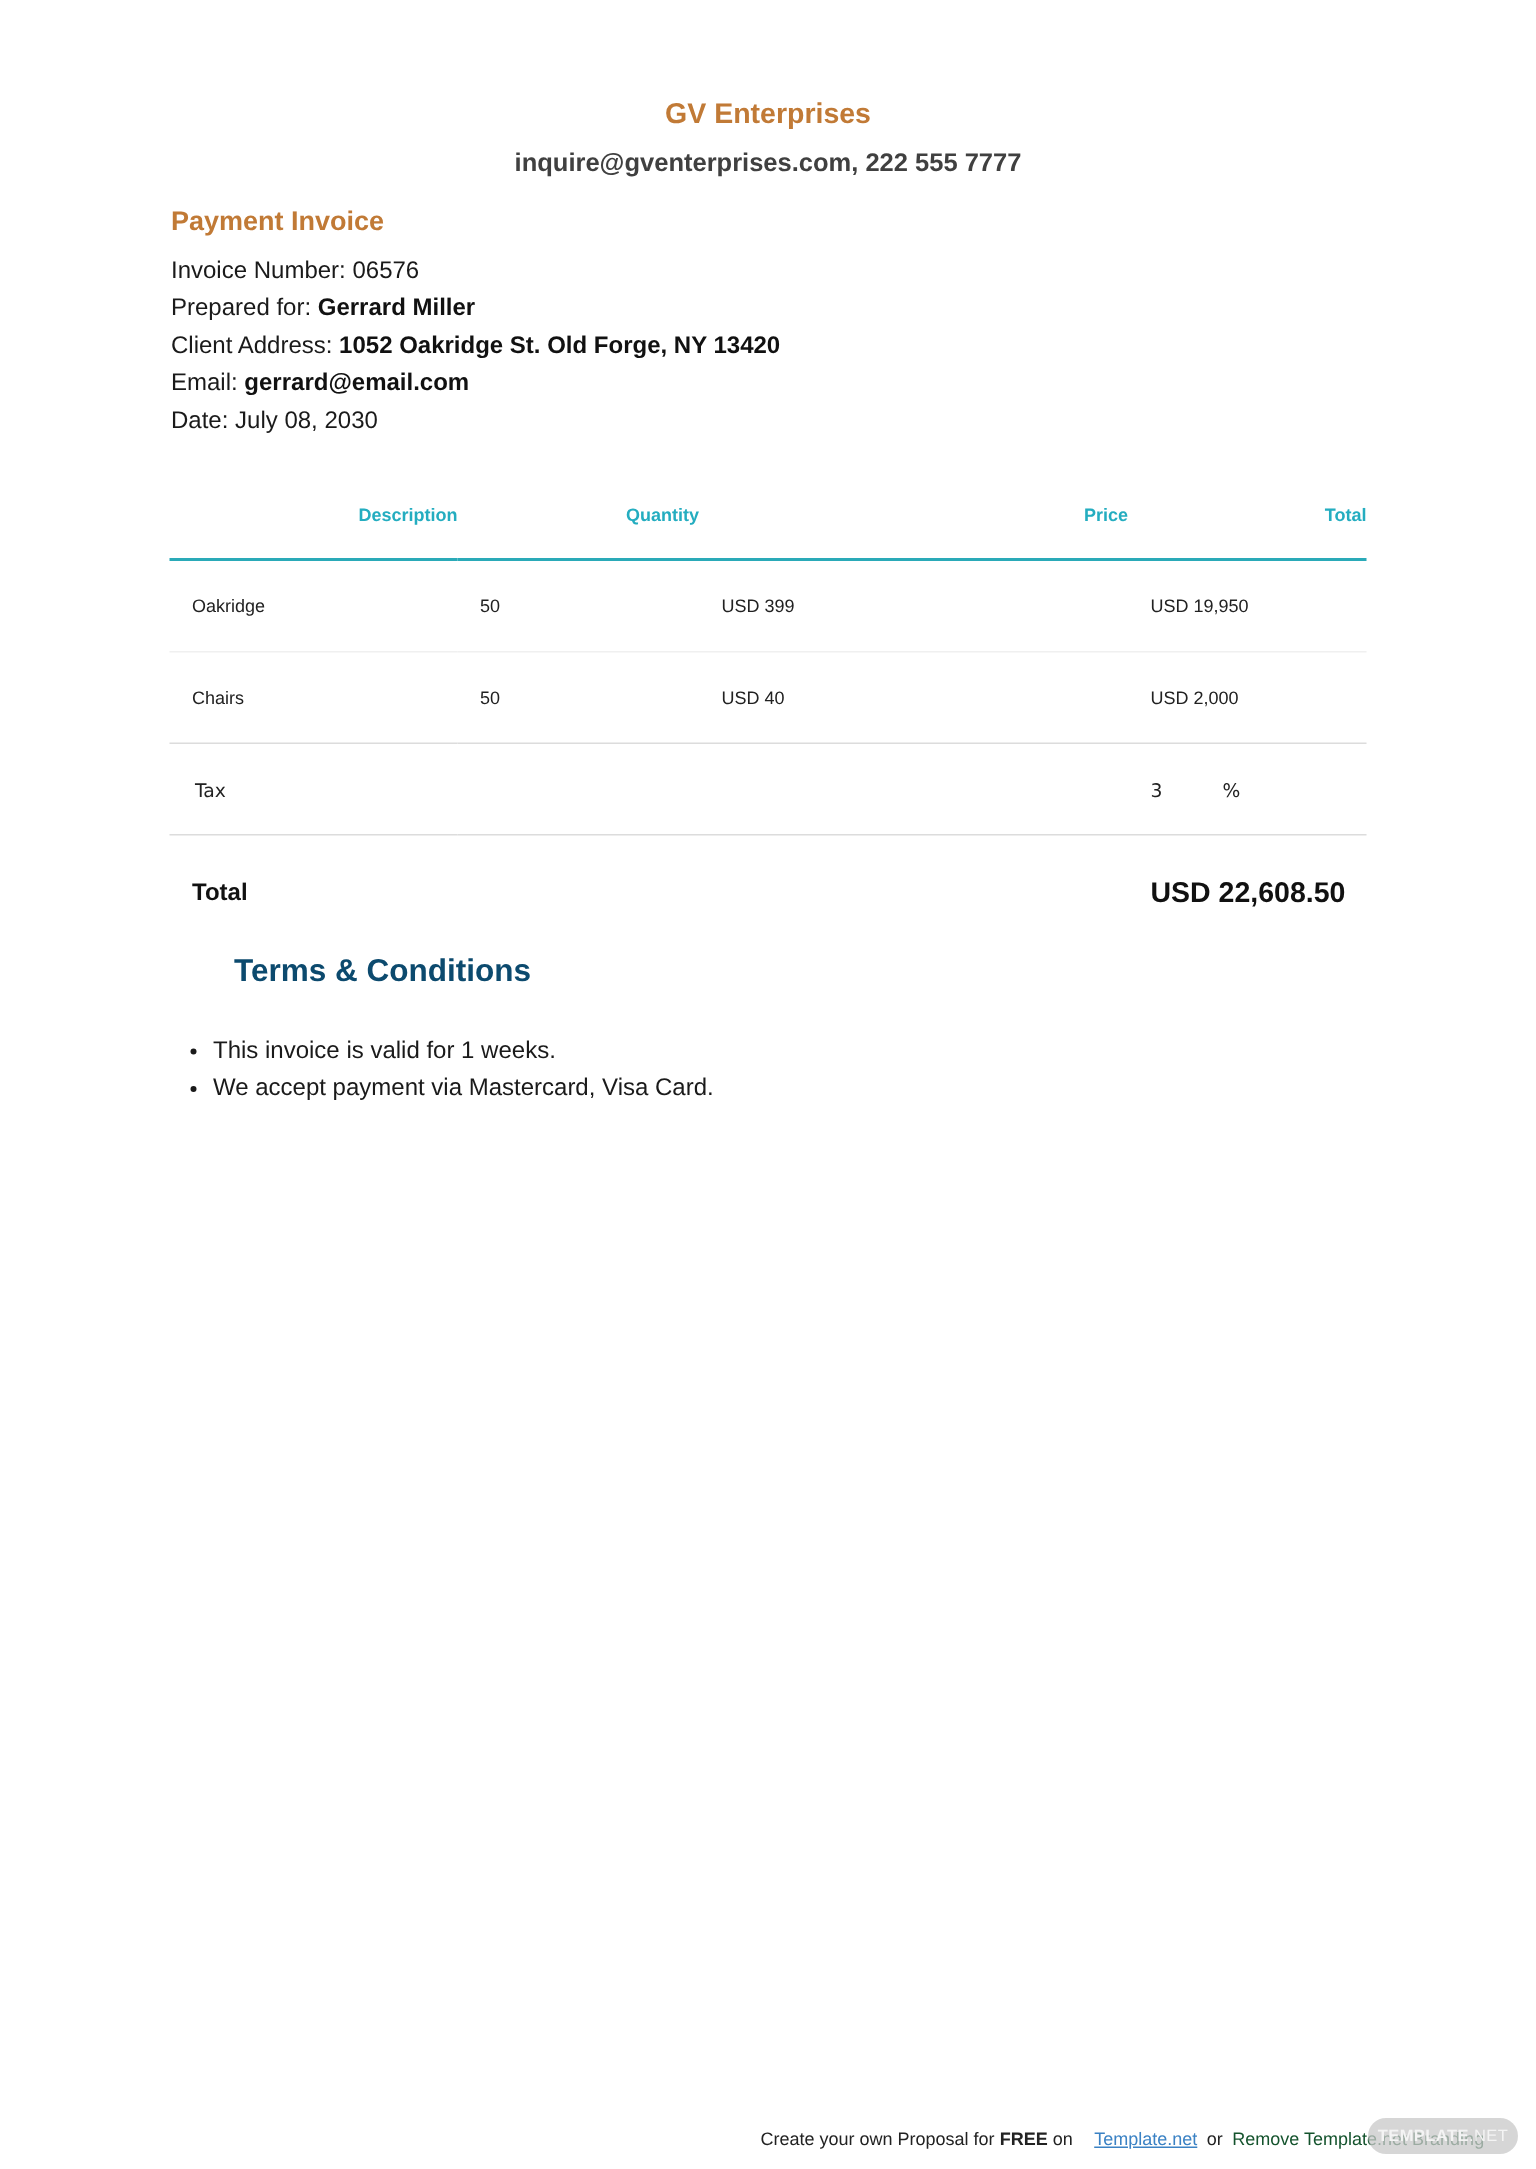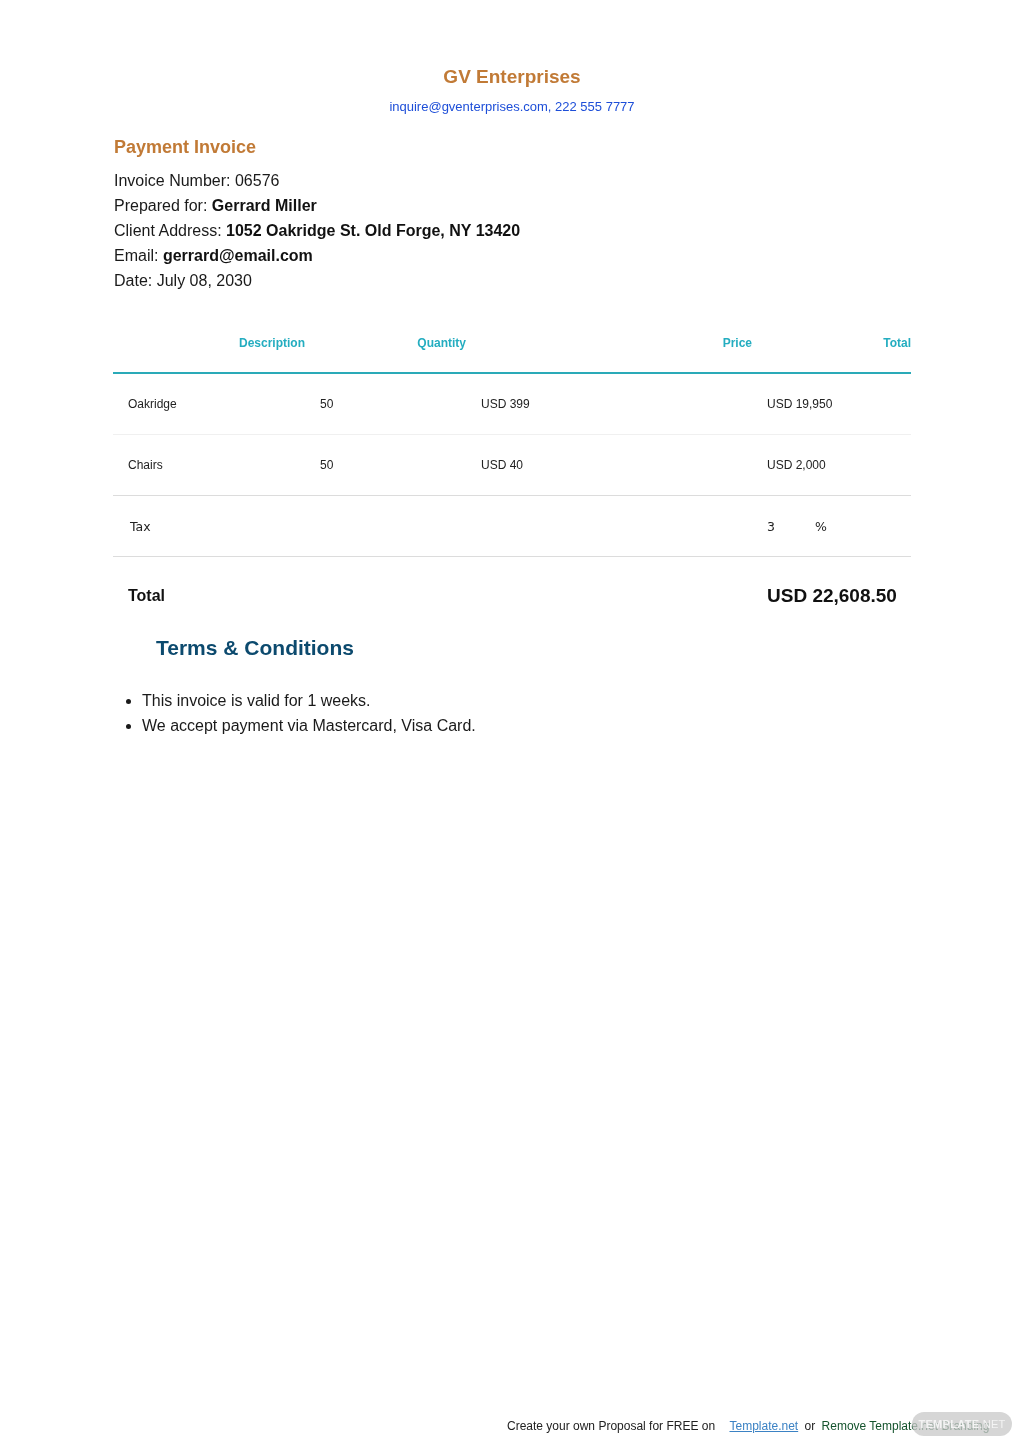--- a/index.html
+++ b/index.html
@@ -30,23 +30,23 @@
       font-size: 19px;
       font-weight: bold;
       color: #c17a36;
     }
     .company-contact {
       position: absolute;
       top: 99px;
       left: 0;
       width: 798px;
       text-align: center;
-      font-size: 13px;
-      font-weight: normal;
-      color: #1d4ed8;
+      font-size: 17px;
+      font-weight: bold;
+      color: #404040;
     }
     .invoice-title {
       position: absolute;
       top: 137px;
       left: 1px;
       font-size: 18px;
       font-weight: bold;
       color: #c17a36;
     }
     .info-lines {
@@ -125,21 +125,21 @@
     }
 
     .footer {
       position: absolute;
       top: 1419px;
       left: 507px;
       font-size: 12px;
       color: #222;
       white-space: nowrap;
     }
-    .footer .free { font-weight: normal; text-align: center; }
+    .footer .free { font-weight: bold; text-align: center; }
     .footer .link-template {
       color: #3b82c4;
       text-decoration: underline;
       margin-left: 11px;
     }
     .footer .or { margin: 0 3px; }
     .footer .link-remove {
       color: #14532d;
     }
     .watermark {

